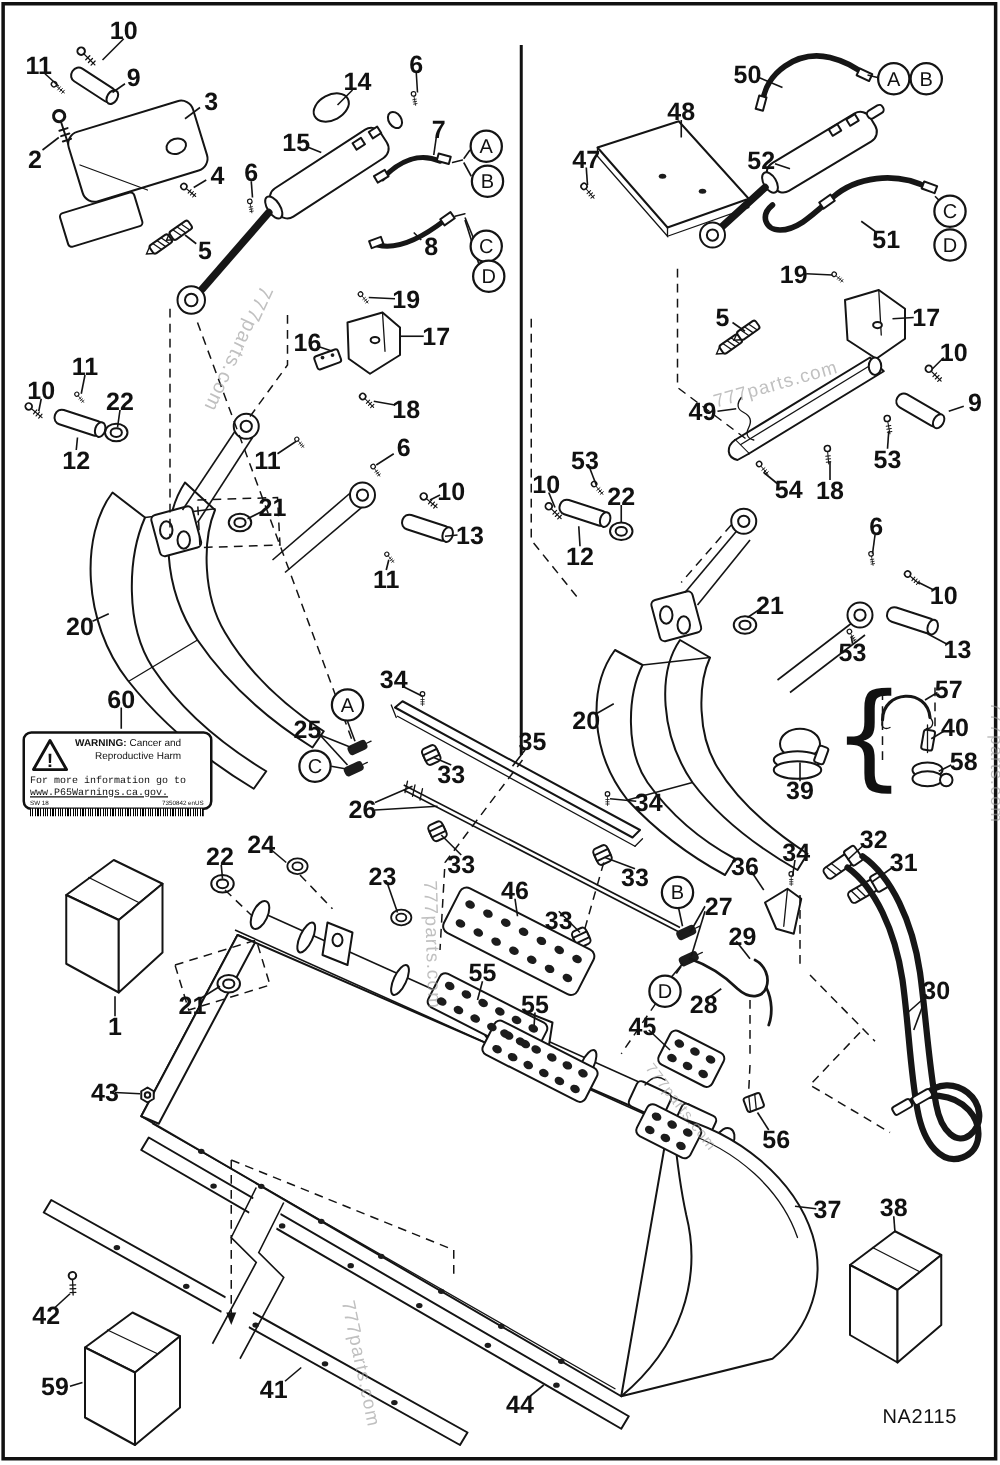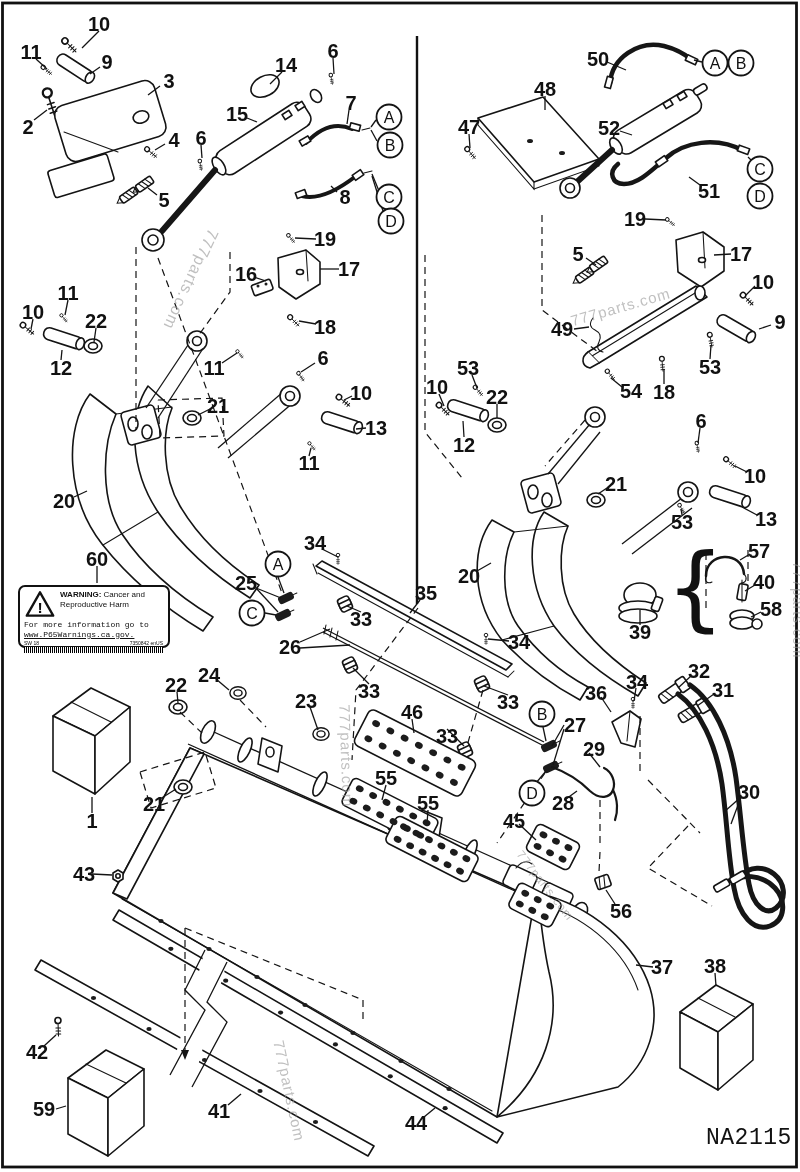--- a/index.html
+++ b/index.html
@@ -10,27 +10,27 @@
   svg text.wmark{font-family:"Liberation Sans",sans-serif;fill:#9a9a9a;opacity:.62;letter-spacing:1px;}
   svg .ln{stroke:#141414;stroke-width:1.3;fill:none;}
   svg .dsh{stroke:#141414;stroke-width:1.2;fill:none;stroke-dasharray:7 5;}
   svg .part{stroke:#141414;stroke-width:1.6;fill:#fff;stroke-linejoin:round;stroke-linecap:round;}
   svg .thin{stroke:#141414;stroke-width:1.05;fill:none;stroke-linecap:round;}
   svg .dark{fill:#1c1c1c;stroke:none;}
   svg .hose{stroke:#161616;fill:none;stroke-linecap:round;}
   .warn{position:absolute;left:18px;top:585px;width:152px;height:63px;border:2.5px solid #111;
         border-radius:7px;background:#fff;box-sizing:border-box;padding:3px 5px 2px 4px;}
   .warn-row{display:flex;align-items:flex-start;gap:4px;}
-  .warn-text{font-size:8px;line-height:9.5px;}
+  .warn-text{font-size:8px;line-height:9.5px;text-align:right;}
   .warn-info{font-size:8px;line-height:9.5px;margin-top:2px;font-family:Liberation Mono, monospace;}
   .warn-info .url{text-decoration:underline;}
   .warn-foot{display:flex;justify-content:space-between;font-size:5px;line-height:6px;margin-top:1px;}
   .barcode{height:6px;margin-top:1px;
     background:repeating-linear-gradient(90deg,#000 0,#000 1px,#fff 1px,#fff 2px,#000 2px,#000 2.6px,#fff 2.6px,#fff 4.4px,#000 4.4px,#000 5px,#fff 5px,#fff 6px);}
-  .drw-no{position:absolute;left:706px;top:1125px;font-size:23px;letter-spacing:.5px;font-family:Liberation Mono, monospace;}
+  .drw-no{position:absolute;left:706px;top:1125px;font-size:16px;letter-spacing:.5px;}
 </style>
 </head>
 <body>
 
 <div class="page">
 
 <svg id="diagram" width="800" height="1172" viewBox="0 0 800 1172">
 
   <defs>
     <g id="bolt">

